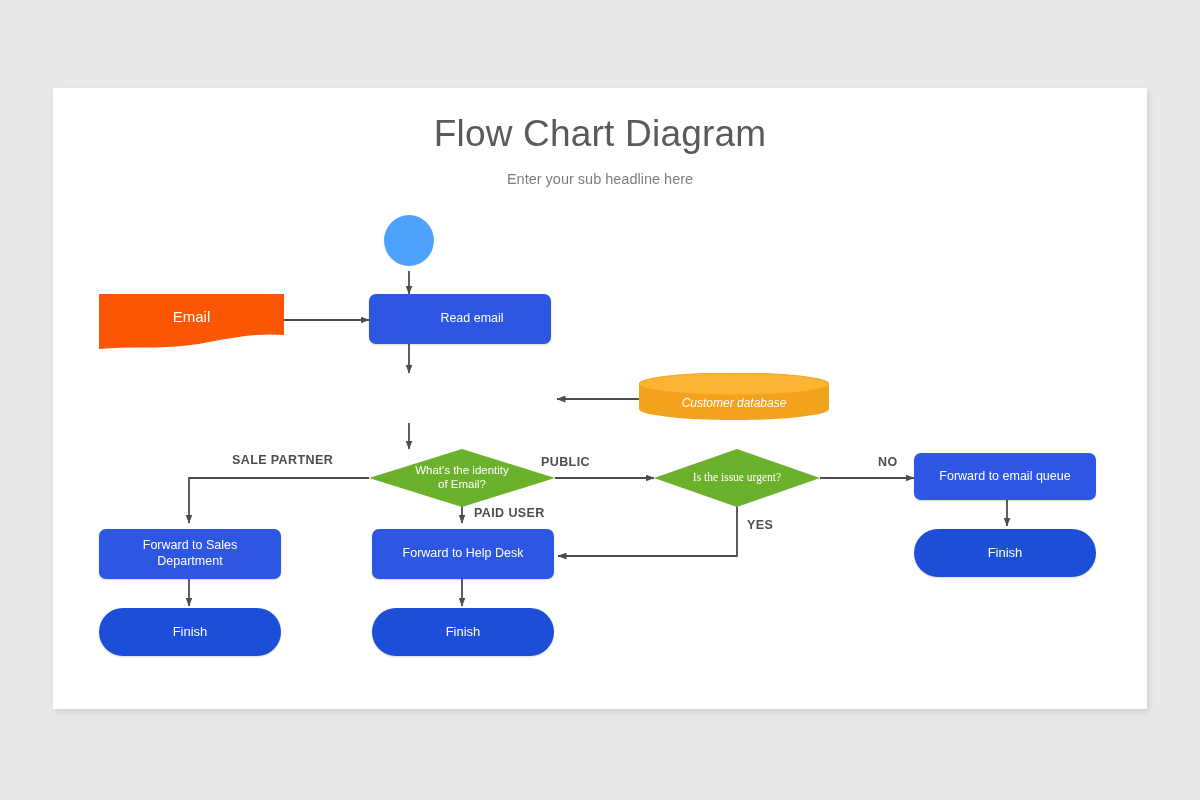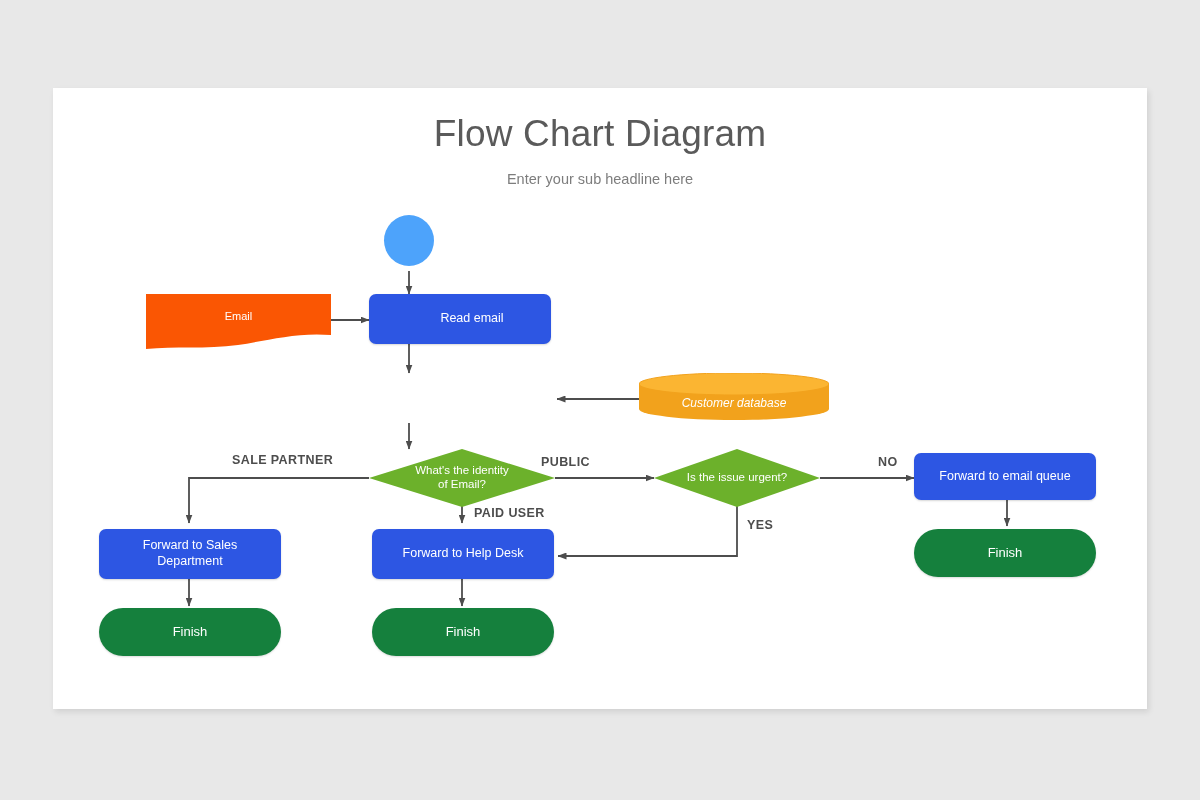--- a/index.html
+++ b/index.html
@@ -79,35 +79,34 @@
   }
 
   .node-process {
     background: #2d56e3;
     border-radius: 7px;
     font-size: 12.5px;
     box-shadow: 0 1px 2px rgba(0,0,0,0.16);
   }
 
   .node-terminator {
-    background: #15803d;
+    background: #1d4ed8;
     border-radius: 26px;
     font-size: 13px;
     box-shadow: 0 1px 2px rgba(0,0,0,0.14);
   }
 
   .node-start {
     background: #4da3fb;
     border-radius: 50%;
   }
 
   
   .node-document {
-    font-size: 11px;
-    margin-left: 47px;
+    font-size: 15px;
   }
   .node-document .doc-svg {
     position: absolute;
     left: 0;
     top: 0;
     width: 100%;
     height: 100%;
   }
   .node-document .doc-label {
     position: relative;
@@ -239,21 +238,21 @@
     <div class="node node-decision" style="left:316px; top:361px; width:186px; height:58px;">
       <svg class="dia-svg" viewBox="0 0 186 58" preserveAspectRatio="none">
         <polygon points="93,0 186,29 93,58 0,29" fill="#6cb12b"></polygon>
       </svg>
       <span class="dia-label">
         <span>What's the identity</span><br>
         <span>of Email?</span>
       </span>
     </div>
 
-    <div class="node node-decision" style="left:601px; top:361px; width:166px; height:58px;">
+    <div class="node node-decision" style="left:601px; top:361px; width:166px; height:58px;font-family:Liberation Serif, serif;">
       <svg class="dia-svg" viewBox="0 0 166 58" preserveAspectRatio="none">
         <polygon points="83,0 166,29 83,58 0,29" fill="#6cb12b"></polygon>
       </svg>
       <span class="dia-label">Is the issue urgent?</span>
     </div>
 
     <div class="node node-process" style="left:861px; top:365px; width:182px; height:47px;">
       <span>Forward to email queue</span>
     </div>
 

